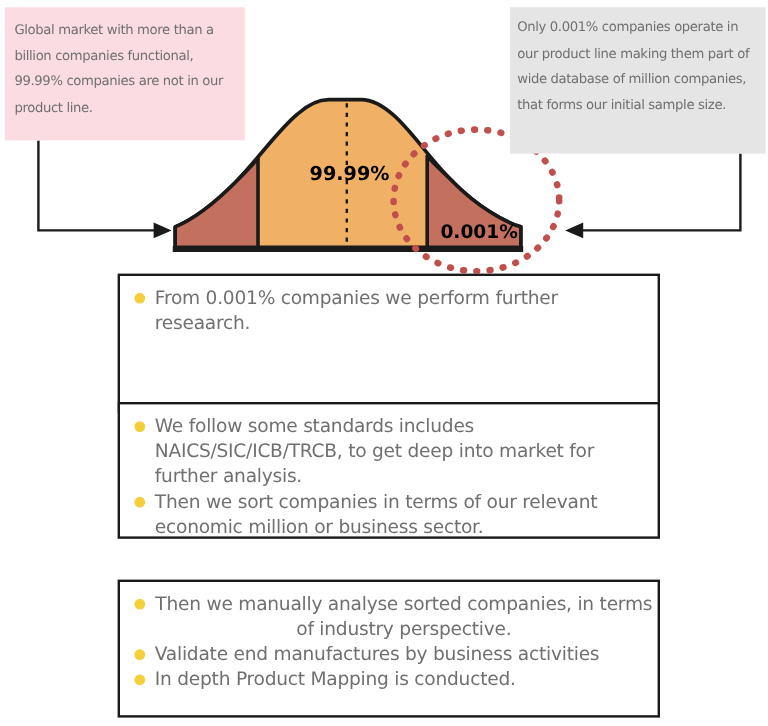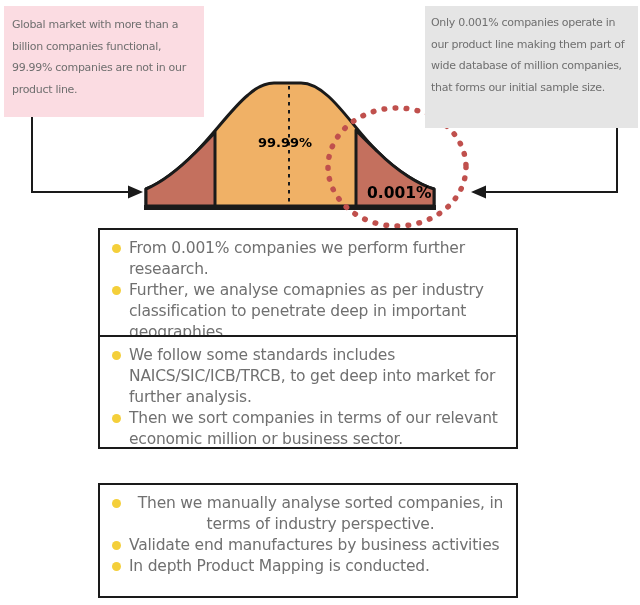--- a/index.html
+++ b/index.html
@@ -13,25 +13,25 @@
     font-size:11px;line-height:21.5px;letter-spacing:-0.3px;padding:8px 8px;
   }
   .callout-left{left:4px;top:6px;width:200px;height:111px;background:#fbdce2;}
   .callout-right{left:425px;top:6px;width:213px;height:122px;background:#e5e5e5;padding:6px 6px;}
   
   .figure-svg{position:absolute;left:0;top:0;width:640px;height:230px;}
   
   .pct-label{
     position:absolute;color:#000;font-weight:bold;white-space:nowrap;
   }
-  .pct-center{left:258px;top:135px;font-size:13px;}
+  .pct-center{left:258px;top:135px;font-size:16px;}
   .pct-tail{left:367px;top:184px;font-size:15.5px;}
   
   .step-box{
-    position:absolute;left:98px;width:420px;box-sizing:border-box;
+    position:absolute;left:98px;width:452px;box-sizing:border-box;
     border:2px solid #1a1a1a;background:#fff;padding:8px 4px 6px 10px;
   }
   .step-1{top:228px;height:116px;}
   .step-2{top:335px;height:114px;}
   .step-3{top:483px;height:115px;text-align:center;}
   .bullet-item{display:flex;align-items:flex-start;margin:0 0 0 0;}
   .bullet{
     flex:0 0 auto;width:9px;height:9px;border-radius:50%;
     background:#f4cf3a;margin:6px 8px 0 2px;
   }
@@ -69,24 +69,20 @@
   <div class="callout callout-right">Only 0.001% companies operate in our product line making them part of wide database of million companies, that forms our initial sample size.</div>
 
   <div class="pct-label pct-center">99.99%</div>
   <div class="pct-label pct-tail">0.001%</div>
 
   <div class="step-box step-1">
     <div class="bullet-item">
       <span class="bullet"></span>
       <span class="bullet-text">From 0.001% companies we perform further reseaarch.</span>
     </div>
-    <div class="bullet-item">
-      <span class="bullet"></span>
-      <span class="bullet-text">Further, we analyse comapnies as per industry classification to penetrate deep in important geographies.</span>
-    </div>
   </div>
 
   <div class="step-box step-2">
     <div class="bullet-item">
       <span class="bullet"></span>
       <span class="bullet-text">We follow some standards includes NAICS/SIC/ICB/TRCB, to get deep into market for further analysis.</span>
     </div>
     <div class="bullet-item">
       <span class="bullet"></span>
       <span class="bullet-text">Then we sort companies in terms of our relevant economic million or business sector.</span>

